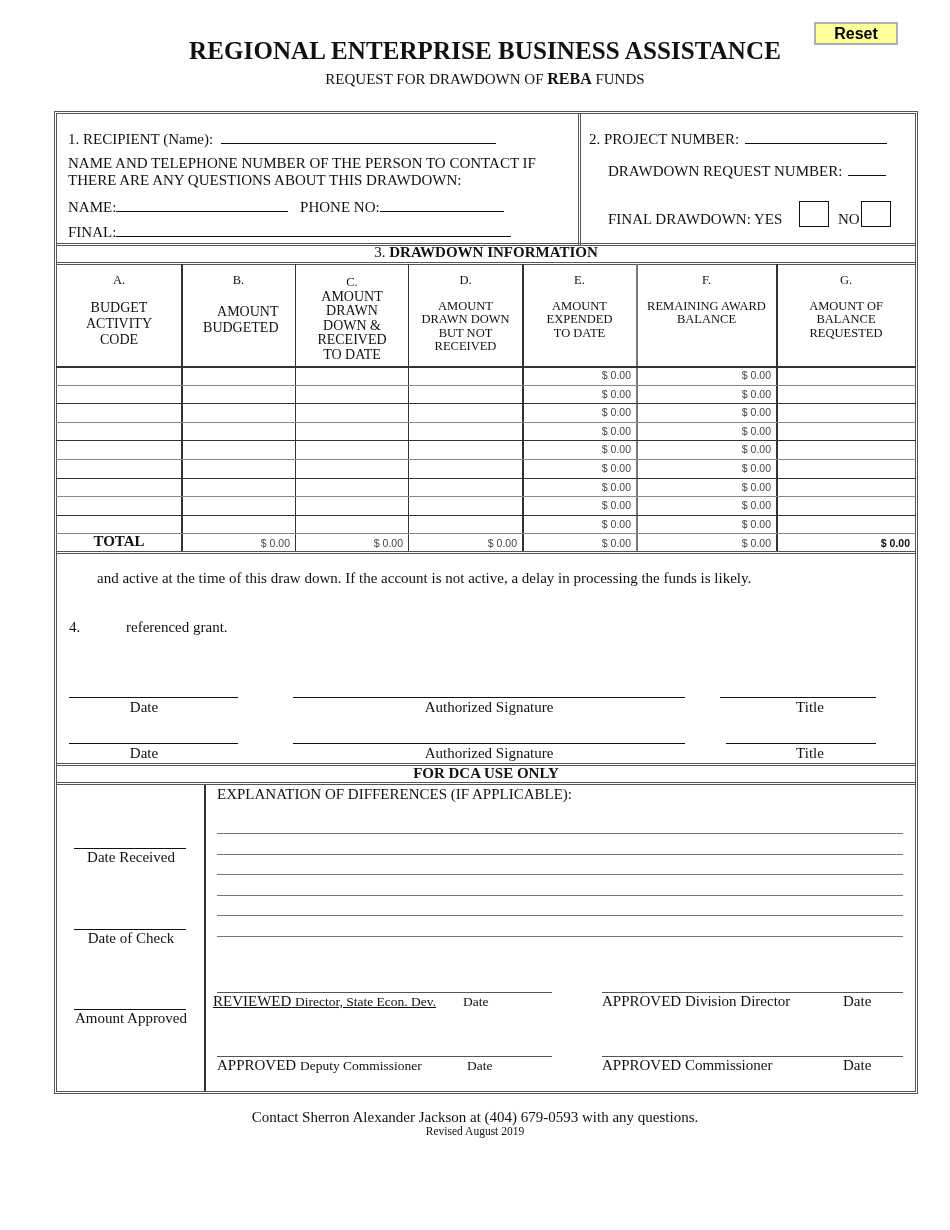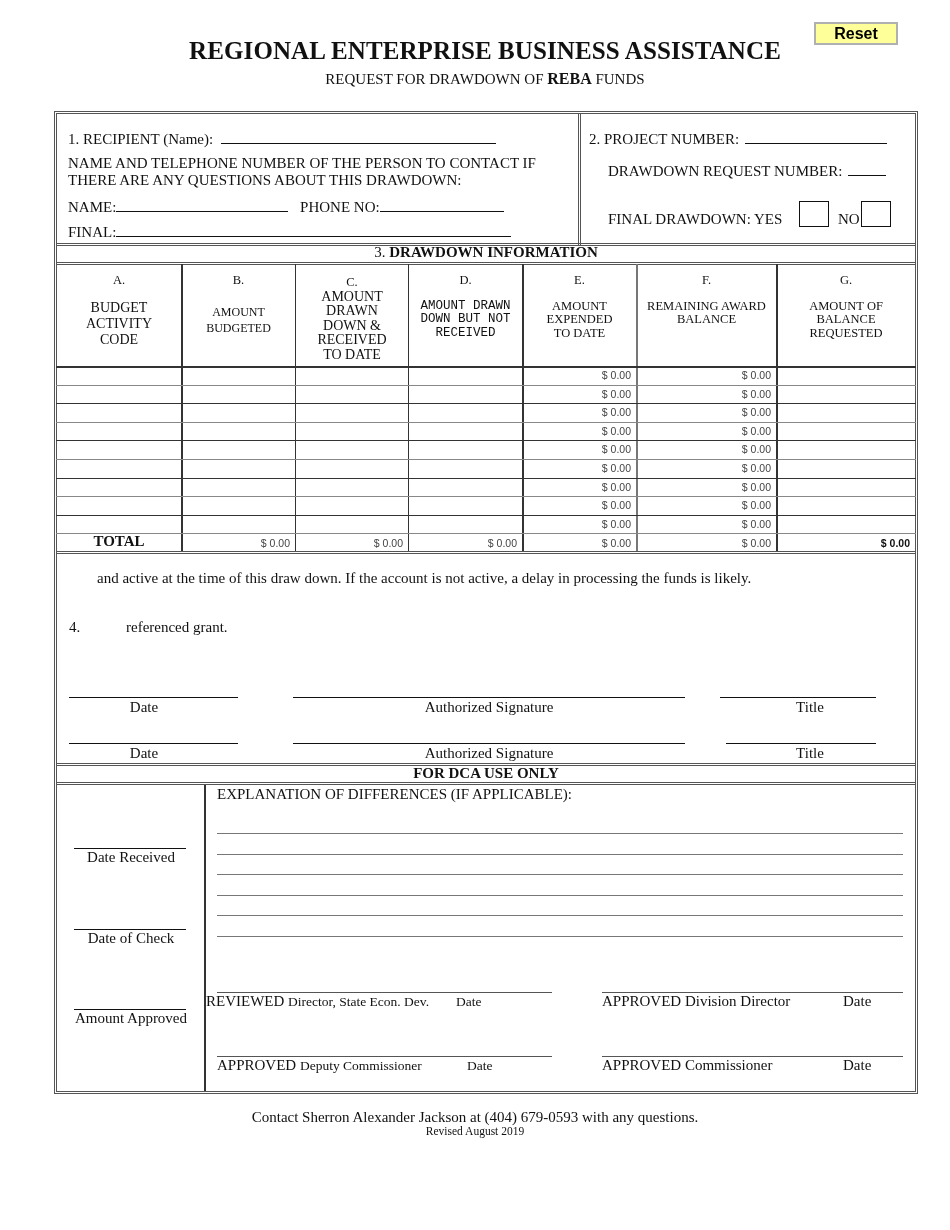--- a/index.html
+++ b/index.html
@@ -96,29 +96,29 @@
 <div class="vline" style="left:522px; top:264px; height:288px; border-left-width:2px;"></div>
 <div class="vline" style="left:636px; top:264px; height:288px; border-left-color:#777; border-left-width:2px;"></div>
 <div class="vline" style="left:776px; top:264px; height:288px; border-left-width:2px;"></div>
 
 <div class="colhead" style="left:57px; width:124px;">
     <span class="letter">A.</span>
     <span style="display:block; width:70px; margin:0 auto; font-size:14px; line-height:16px;">BUDGET ACTIVITY CODE</span>
   </div>
 <div class="colhead" style="left:182px; width:113px;">
     <span class="letter">B.</span>
-    <span style="display:block; width:80px; margin:16px auto; font-size:12px; line-height:16px;">AMOUNT BUDGETED</span>
+    <span style="display:block; width:80px; margin:16px auto; font-size:14px; line-height:16px;text-align:right;">AMOUNT BUDGETED</span>
   </div>
 <div class="colhead" style="left:296px; width:112px; top:276px;">
     <span class="letter" style="margin-bottom:0;">C.</span>
     <span style="display:block; width:70px; margin:0 auto; font-size:14px; line-height:14.5px;">AMOUNT DRAWN DOWN &amp; RECEIVED TO DATE</span>
   </div>
 <div class="colhead" style="left:409px; width:113px;">
     <span class="letter">D.</span>
-    <span style="display:block; width:95px; margin:0 auto;font-family:Liberation Mono, monospace;">AMOUNT DRAWN DOWN BUT NOT RECEIVED</span>
+    <span style="display:block; width:95px; margin:0 auto;">AMOUNT DRAWN DOWN BUT NOT RECEIVED</span>
   </div>
 <div class="colhead" style="left:523px; width:113px;">
     <span class="letter">E.</span>
     <span style="display:block; width:75px; margin:0 auto;text-align:center;">AMOUNT EXPENDED TO DATE</span>
   </div>
 <div class="colhead" style="left:637px; width:139px;">
     <span class="letter">F.</span>
     <span style="display:block; width:120px; margin:0 auto;">REMAINING AWARD BALANCE</span>
   </div>
 <div class="colhead" style="left:777px; width:138px;">
@@ -269,21 +269,21 @@
 
 <div class="txt" style="left:217px; top:786px;">EXPLANATION OF DIFFERENCES (IF APPLICABLE):</div>
 <div class="expl-line" style="top:833px;"></div>
 <div class="expl-line" style="top:854px;"></div>
 <div class="expl-line" style="top:874px;"></div>
 <div class="expl-line" style="top:895px;"></div>
 <div class="expl-line" style="top:915px;"></div>
 <div class="expl-line" style="top:936px;"></div>
 
 <div class="sigline" style="left:217px; width:335px; top:992px; border-top-color:#555;"></div>
-<div class="appr" style="left:206px; top:993px;"><span>REVIEWED</span> <small>Director, State Econ. Dev.</small><small style="position:absolute; left:250px; top:1px;">Date</small></div>
+<div class="appr" style="left:213px; top:993px;text-decoration:underline;"><span>REVIEWED</span> <small>Director, State Econ. Dev.</small><small style="position:absolute; left:250px; top:1px;">Date</small></div>
 
 <div class="sigline" style="left:602px; width:301px; top:992px; border-top-color:#555;"></div>
 <div class="appr" style="left:602px; top:993px;"><span>APPROVED</span> <span>Division Director</span><span style="position:absolute; left:241px; top:0;">Date</span></div>
 
 <div class="sigline" style="left:217px; width:335px; top:1056px; border-top-color:#555;"></div>
 <div class="appr" style="left:217px; top:1057px;"><span>APPROVED</span> <small>Deputy Commissioner</small><small style="position:absolute; left:250px; top:1px;">Date</small></div>
 
 <div class="sigline" style="left:602px; width:301px; top:1056px; border-top-color:#555;"></div>
 <div class="appr" style="left:602px; top:1057px;"><span>APPROVED</span> <span>Commissioner</span><span style="position:absolute; left:241px; top:0;">Date</span></div>
 

